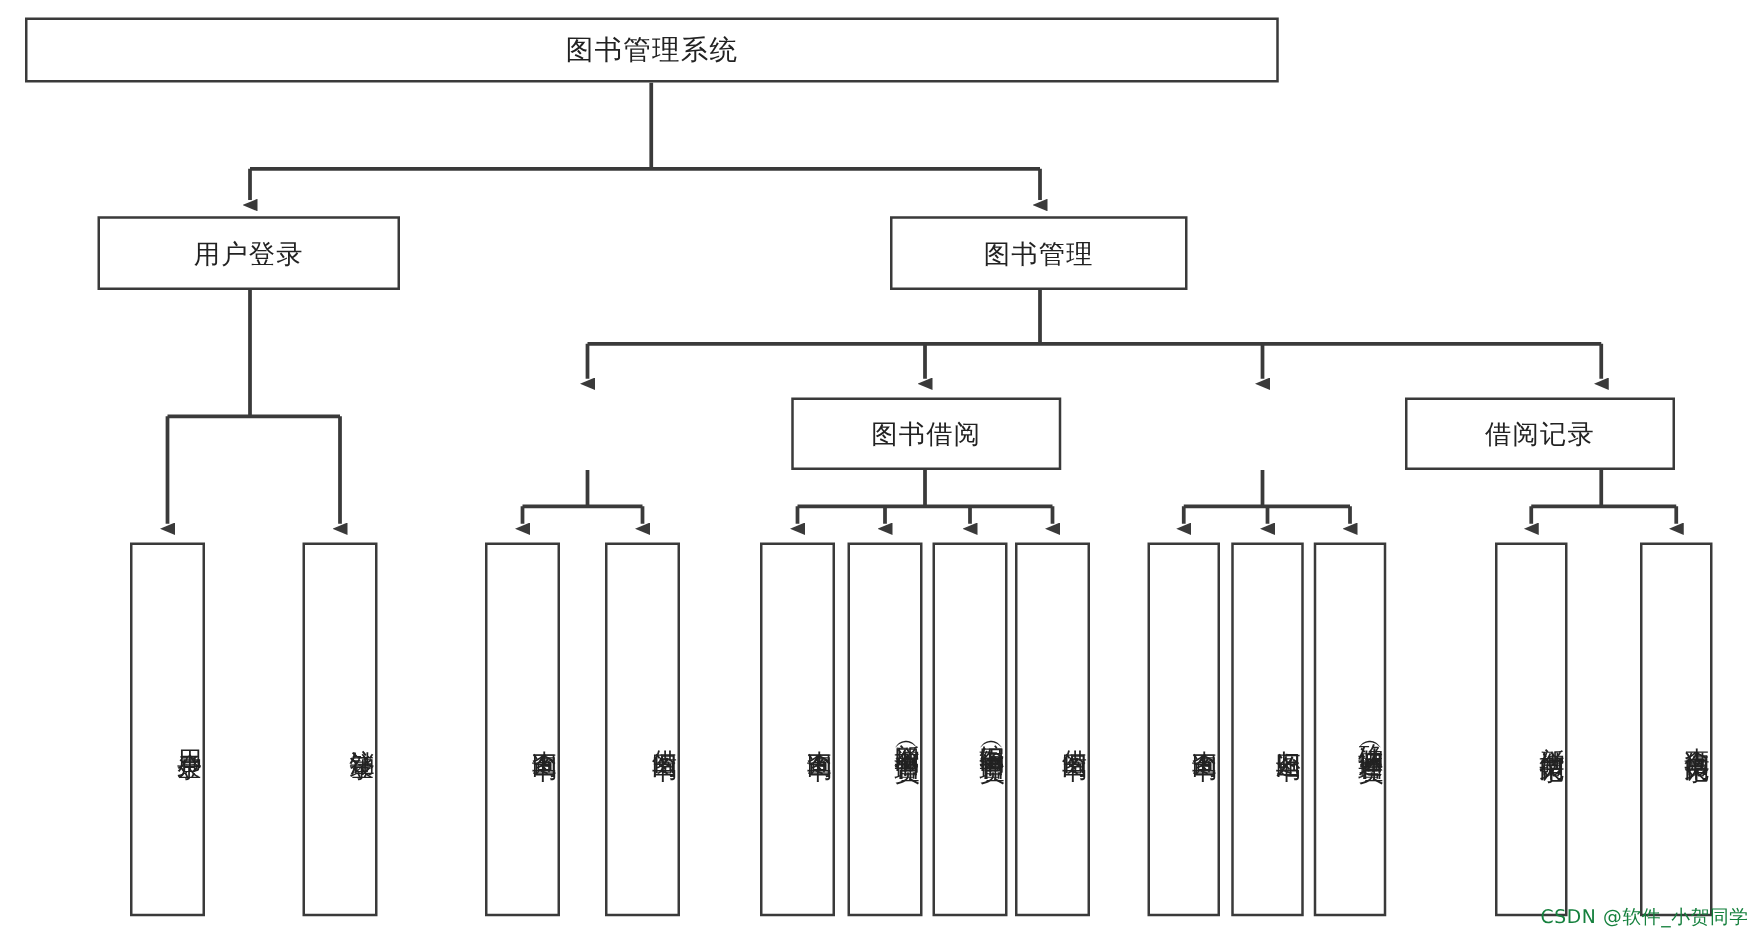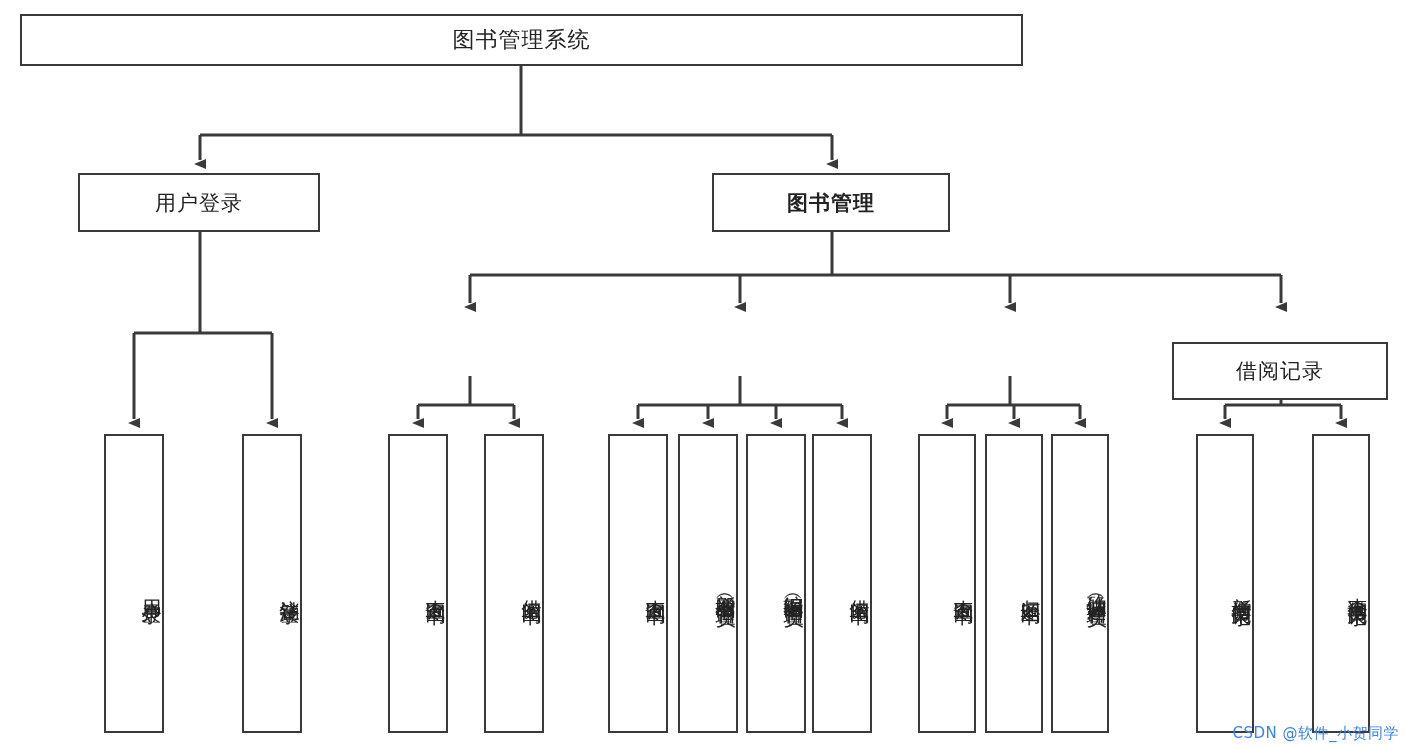--- a/index.html
+++ b/index.html
@@ -37,21 +37,21 @@
     padding-top:8px;
     align-items:flex-start;
     justify-content:center;
     line-height:1.0;
   }
   .watermark{
     position:absolute;
     right:6px;
     bottom:4px;
     font-size:15px;
-    color:#3b82f6;
+    color:#15803d;
     letter-spacing:0.5px;
     white-space:nowrap;
     font-family:"DejaVu Sans","Liberation Sans",sans-serif;
   }
 </style>
 </head>
 <body>
 
 <div id="diagram">
 
@@ -101,23 +101,24 @@
       <path d="M1281,376 L1281,405"></path>
       <path d="M1225,405 L1341,405"></path>
       <path d="M1225,405 L1225,419" marker-end="url(#arrow)"></path>
       <path d="M1341,405 L1341,419" marker-end="url(#arrow)"></path>
     </g>
   </svg>
 
   <div class="node h root" style="left:20px;top:14px;width:1003px;height:52px;">图书管理系统</div>
 
   <div class="node h" style="left:78px;top:173px;width:242px;height:59px;">用户登录</div>
-  <div class="node h" style="left:712px;top:173px;width:238px;height:59px;font-weight:bold;">图书管理</div>
+  <div class="node h" style="left:712px;top:173px;width:238px;height:59px;">图书管理</div>
 
-  <div class="node h" style="left:1172px;top:318px;width:216px;height:58px;margin-top:24px;">借阅记录</div>
+  <div class="node h" style="left:633px;top:318px;width:216px;height:58px;">图书借阅</div>
+  <div class="node h" style="left:1124px;top:318px;width:216px;height:58px;">借阅记录</div>
 
   <div class="node v" style="left:104px;top:434px;width:60px;height:299px;">用户登录</div>
   <div class="node v" style="left:242px;top:434px;width:60px;height:299px;">注销登录</div>
 
   <div class="node v" style="left:388px;top:434px;width:60px;height:299px;">查询图书</div>
   <div class="node v" style="left:484px;top:434px;width:60px;height:299px;">借阅图书</div>
 
   <div class="node v" style="left:608px;top:434px;width:60px;height:299px;">查询图书</div>
   <div class="node v" style="left:678px;top:434px;width:60px;height:299px;">新增图书（管理员）</div>
   <div class="node v" style="left:746px;top:434px;width:60px;height:299px;">编辑图书（管理员）</div>

